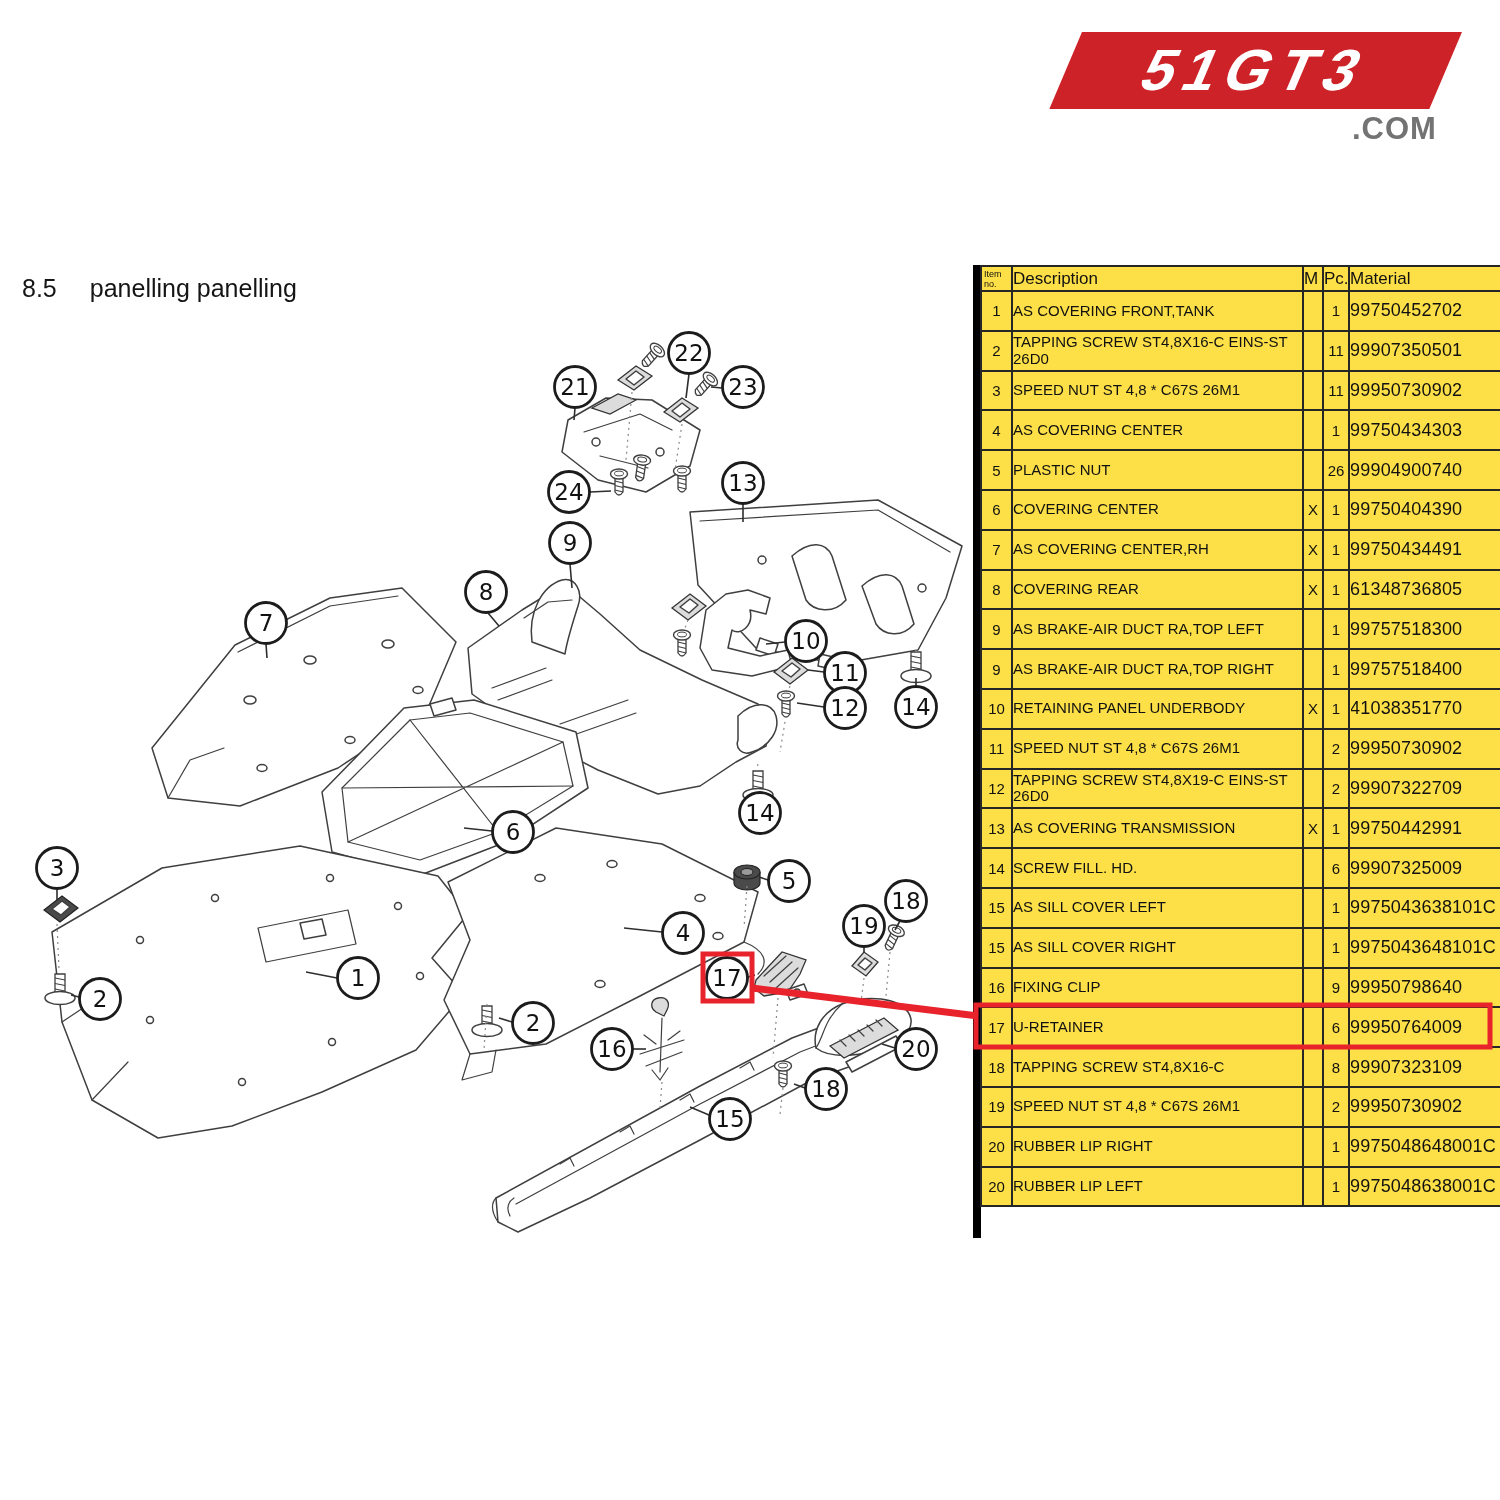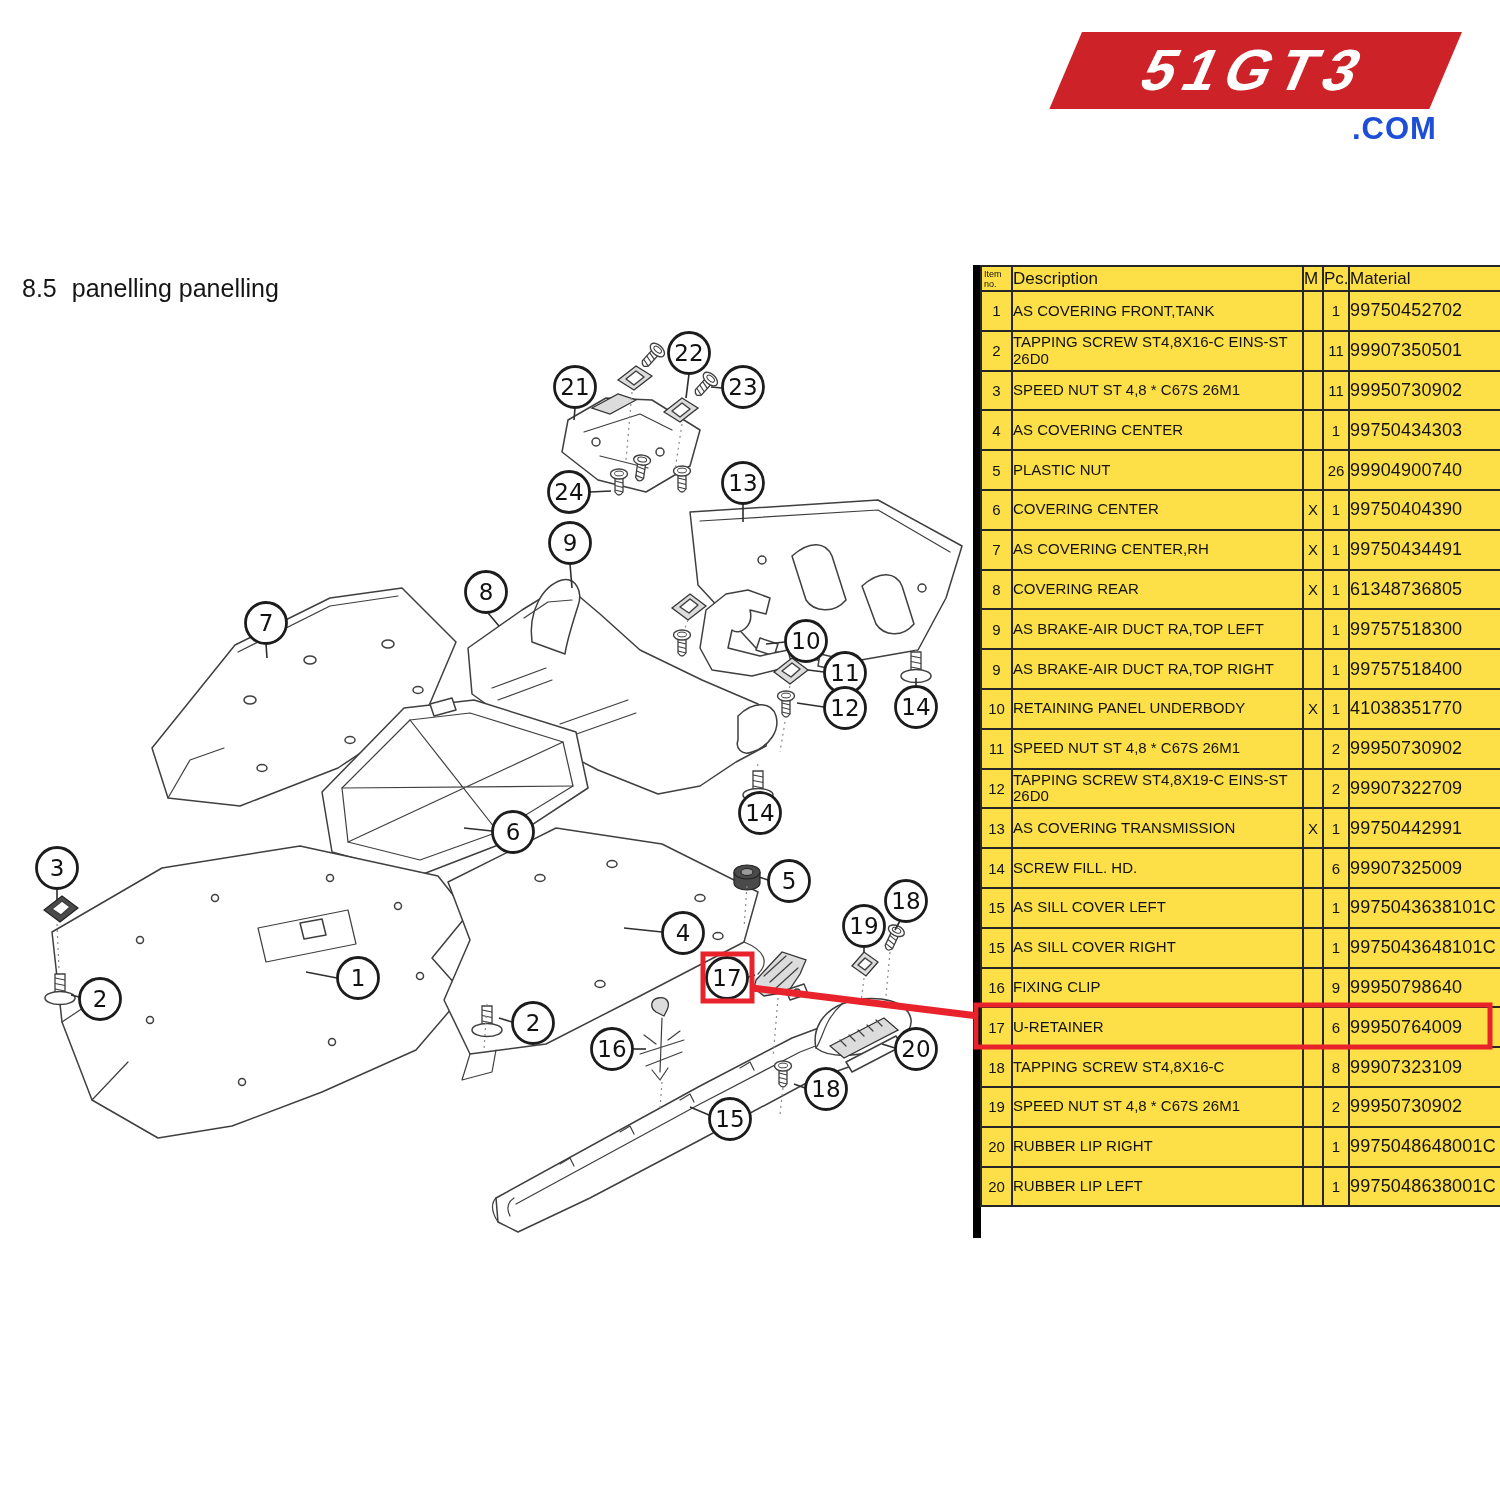--- a/index.html
+++ b/index.html
@@ -2,21 +2,21 @@
 <html><head>
 <meta charset="utf-8">
 <style>
   html,body{margin:0;padding:0;}
   body{
     width:1500px;height:1500px;position:relative;background:#ffffff;
     font-family:"Liberation Sans",sans-serif;color:#111;overflow:hidden;
   }
   
   .sec-title{position:absolute;left:22px;top:274px;font-size:25px;color:#151515;white-space:nowrap;}
-  .sec-title .num{margin-right:15px;}
+  .sec-title .num{margin-right:33px;}
   
   .logo-par{
     position:absolute;left:1082px;top:32px;width:380px;height:77px;
     transform:skewX(-23deg);transform-origin:0 0;
     display:flex;align-items:center;justify-content:center;
     background:#cd2328;
   }
   .logo-text{
     font-size:58px;font-weight:bold;color:#ffffff;letter-spacing:9px;
     line-height:1;margin-top:-2px;white-space:nowrap;
@@ -33,21 +33,21 @@
   }
   table.parts col.c-item{width:31px;}
   table.parts col.c-desc{width:291px;}
   table.parts col.c-m{width:20px;}
   table.parts col.c-pc{width:26px;}
   table.parts col.c-mat{width:152px;}
   table.parts th,table.parts td{
     border:2px solid #262626;vertical-align:middle;overflow:hidden;
     padding:0;font-weight:normal;
   }
-  table.parts th:last-child,table.parts td:last-child{border-right:none;}
+  table.parts th:last-child,table.parts td:last-child{border-right:none;border-radius:6px;}
   tr.hdr{height:25px;}
   tr.hdr th{font-size:17px;text-align:left;}
   tr.hdr th.h-item{font-size:9px;padding-left:2px;}
   tr.row{height:39.8px;}
   td.item{text-align:center;font-size:15px;}
   td.desc{font-size:15px;line-height:1.12;padding:1px 3px 1px 4px;}
   td.m{text-align:center;font-size:15px;}
   td.pc{text-align:center;font-size:15px;}
   td.mat{font-size:18px;padding-left:6px;letter-spacing:.2px;}
   
@@ -65,21 +65,21 @@
 </head>
 <body>
 
 <div class="sec-title">
   <span class="num">8.5</span><span>panelling panelling</span>
 </div>
 
 <div class="logo-par" style="background: rgb(205, 35, 40);">
   <span class="logo-text">51GT3</span>
 </div>
-<div class="logo-com" style="color: #1d4ed8;">.COM</div>
+<div class="logo-com" style="color: #737373;">.COM</div>
 
 <div class="black-bar"></div>
 <table class="parts">
   <colgroup>
     <col class="c-item">
       <col class="c-desc">
       <col class="c-m">
       <col class="c-pc">
       <col class="c-mat">
   </colgroup>

